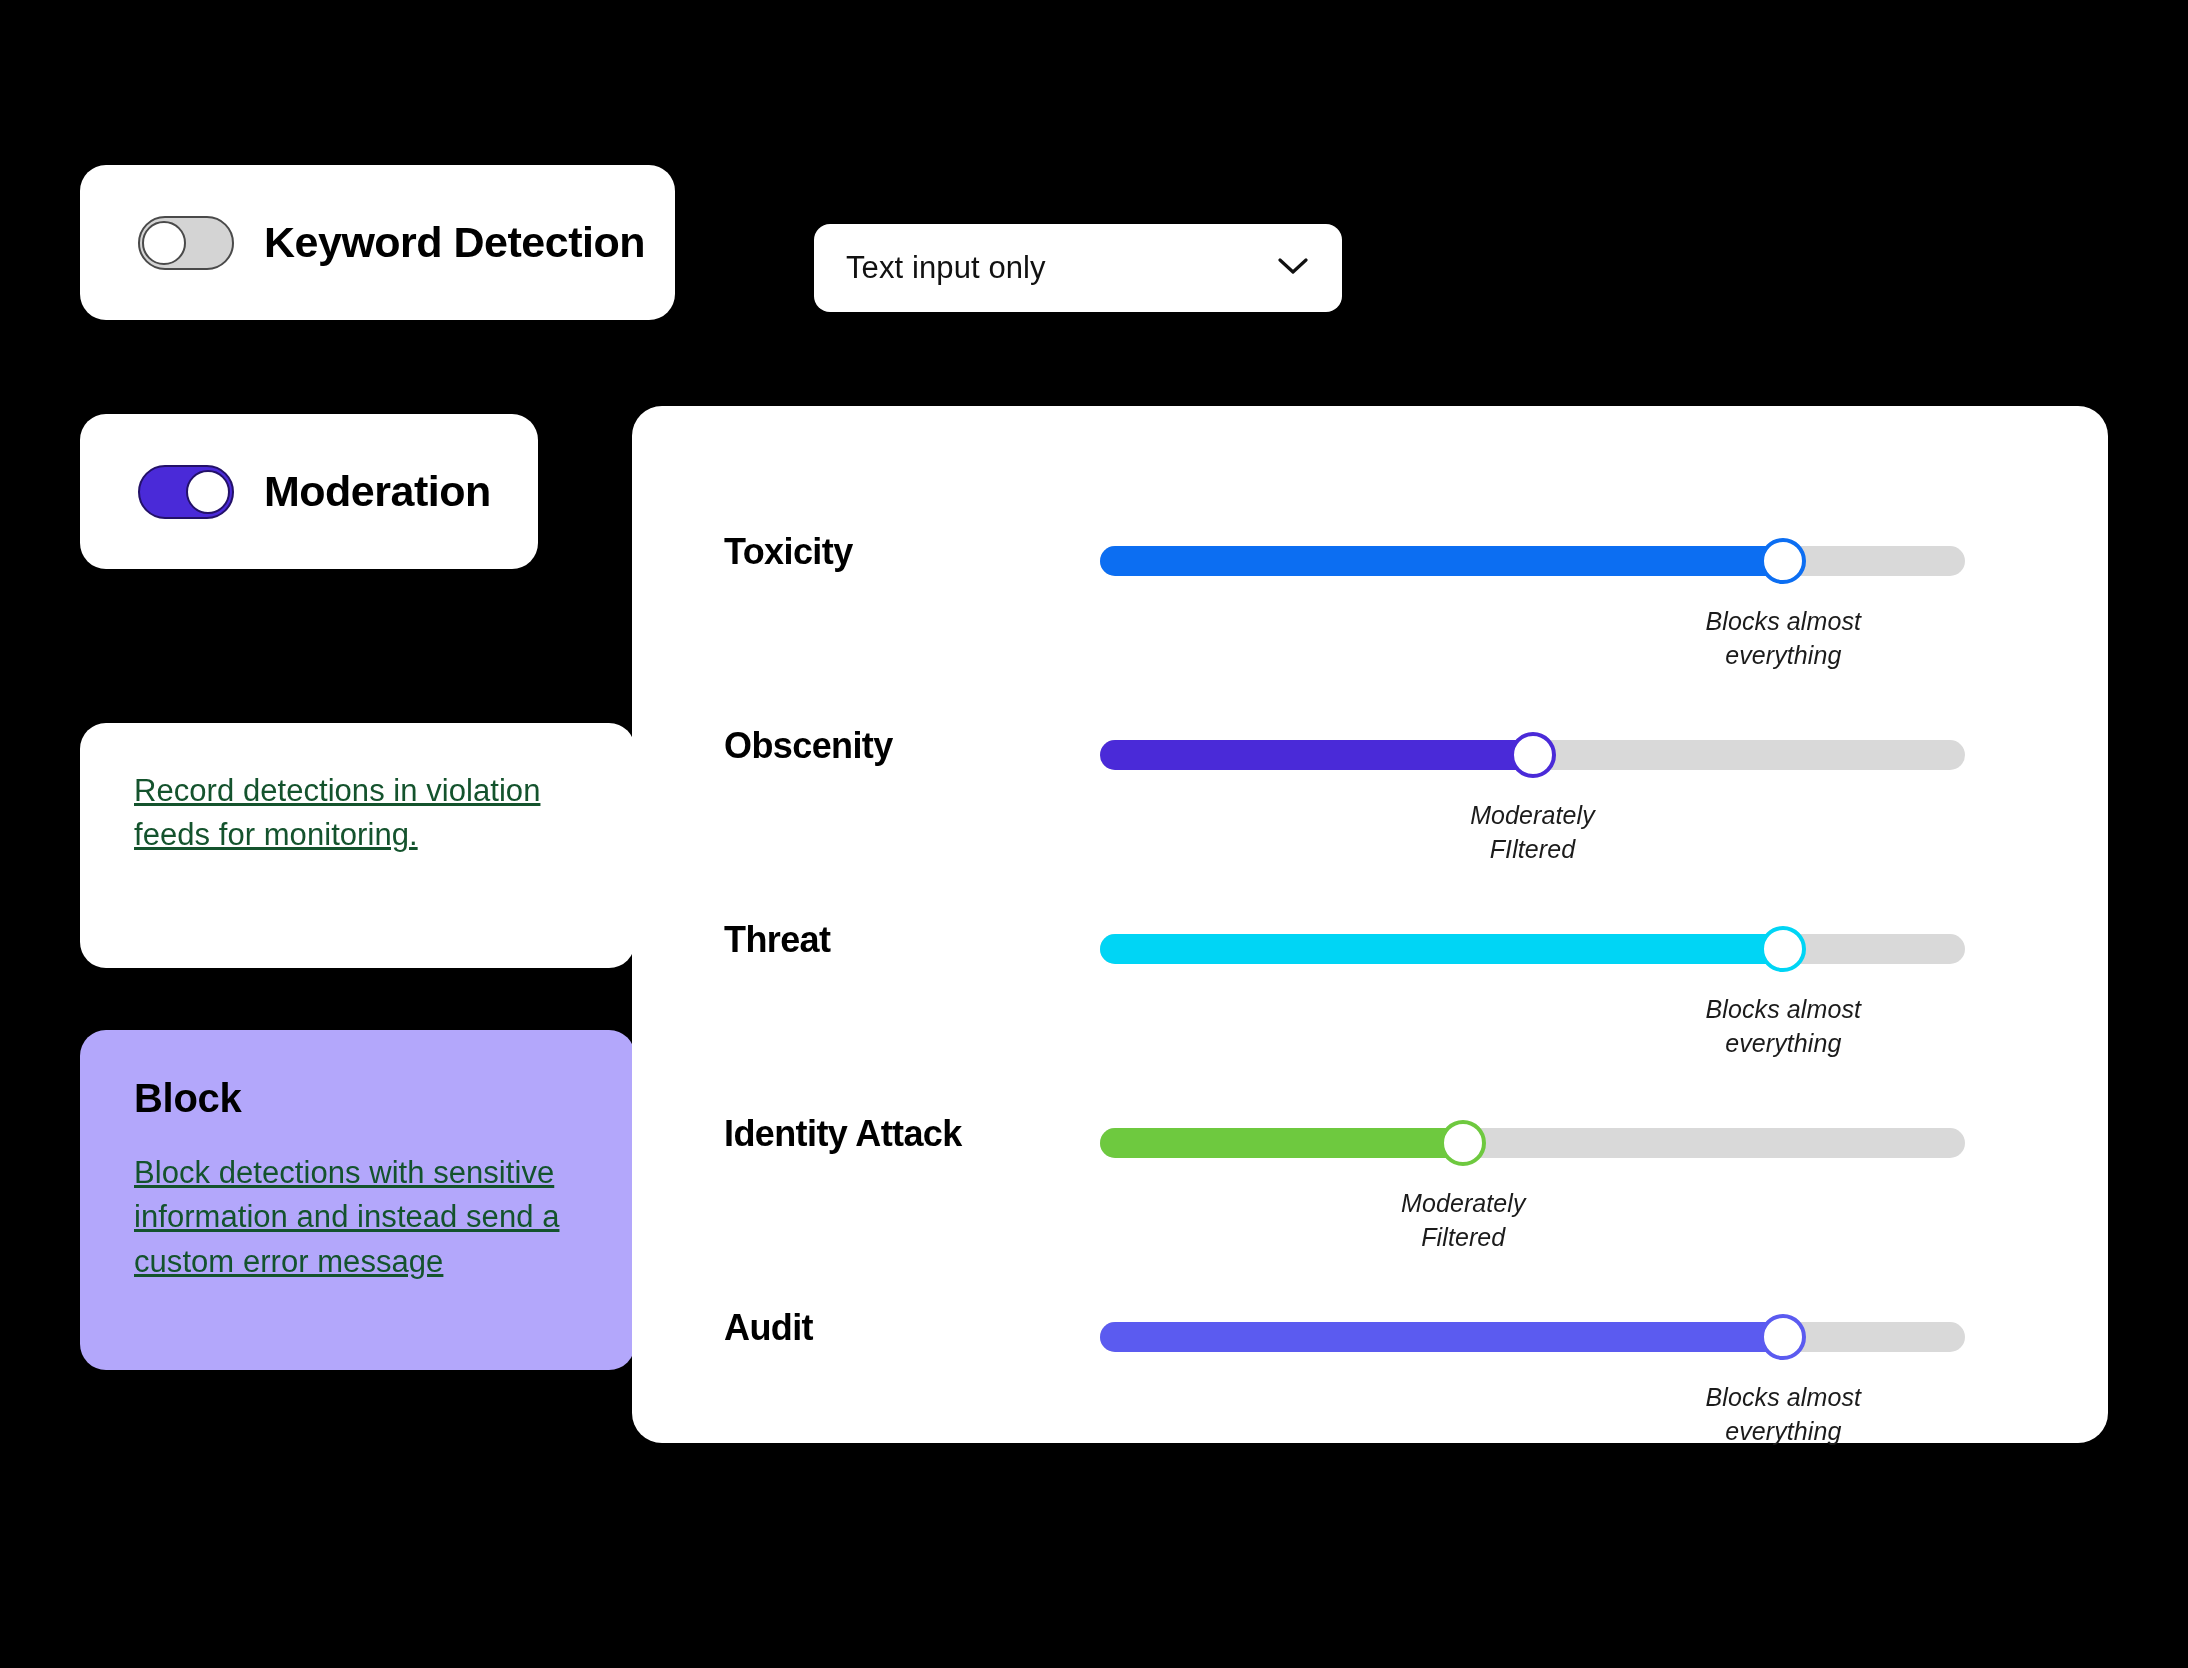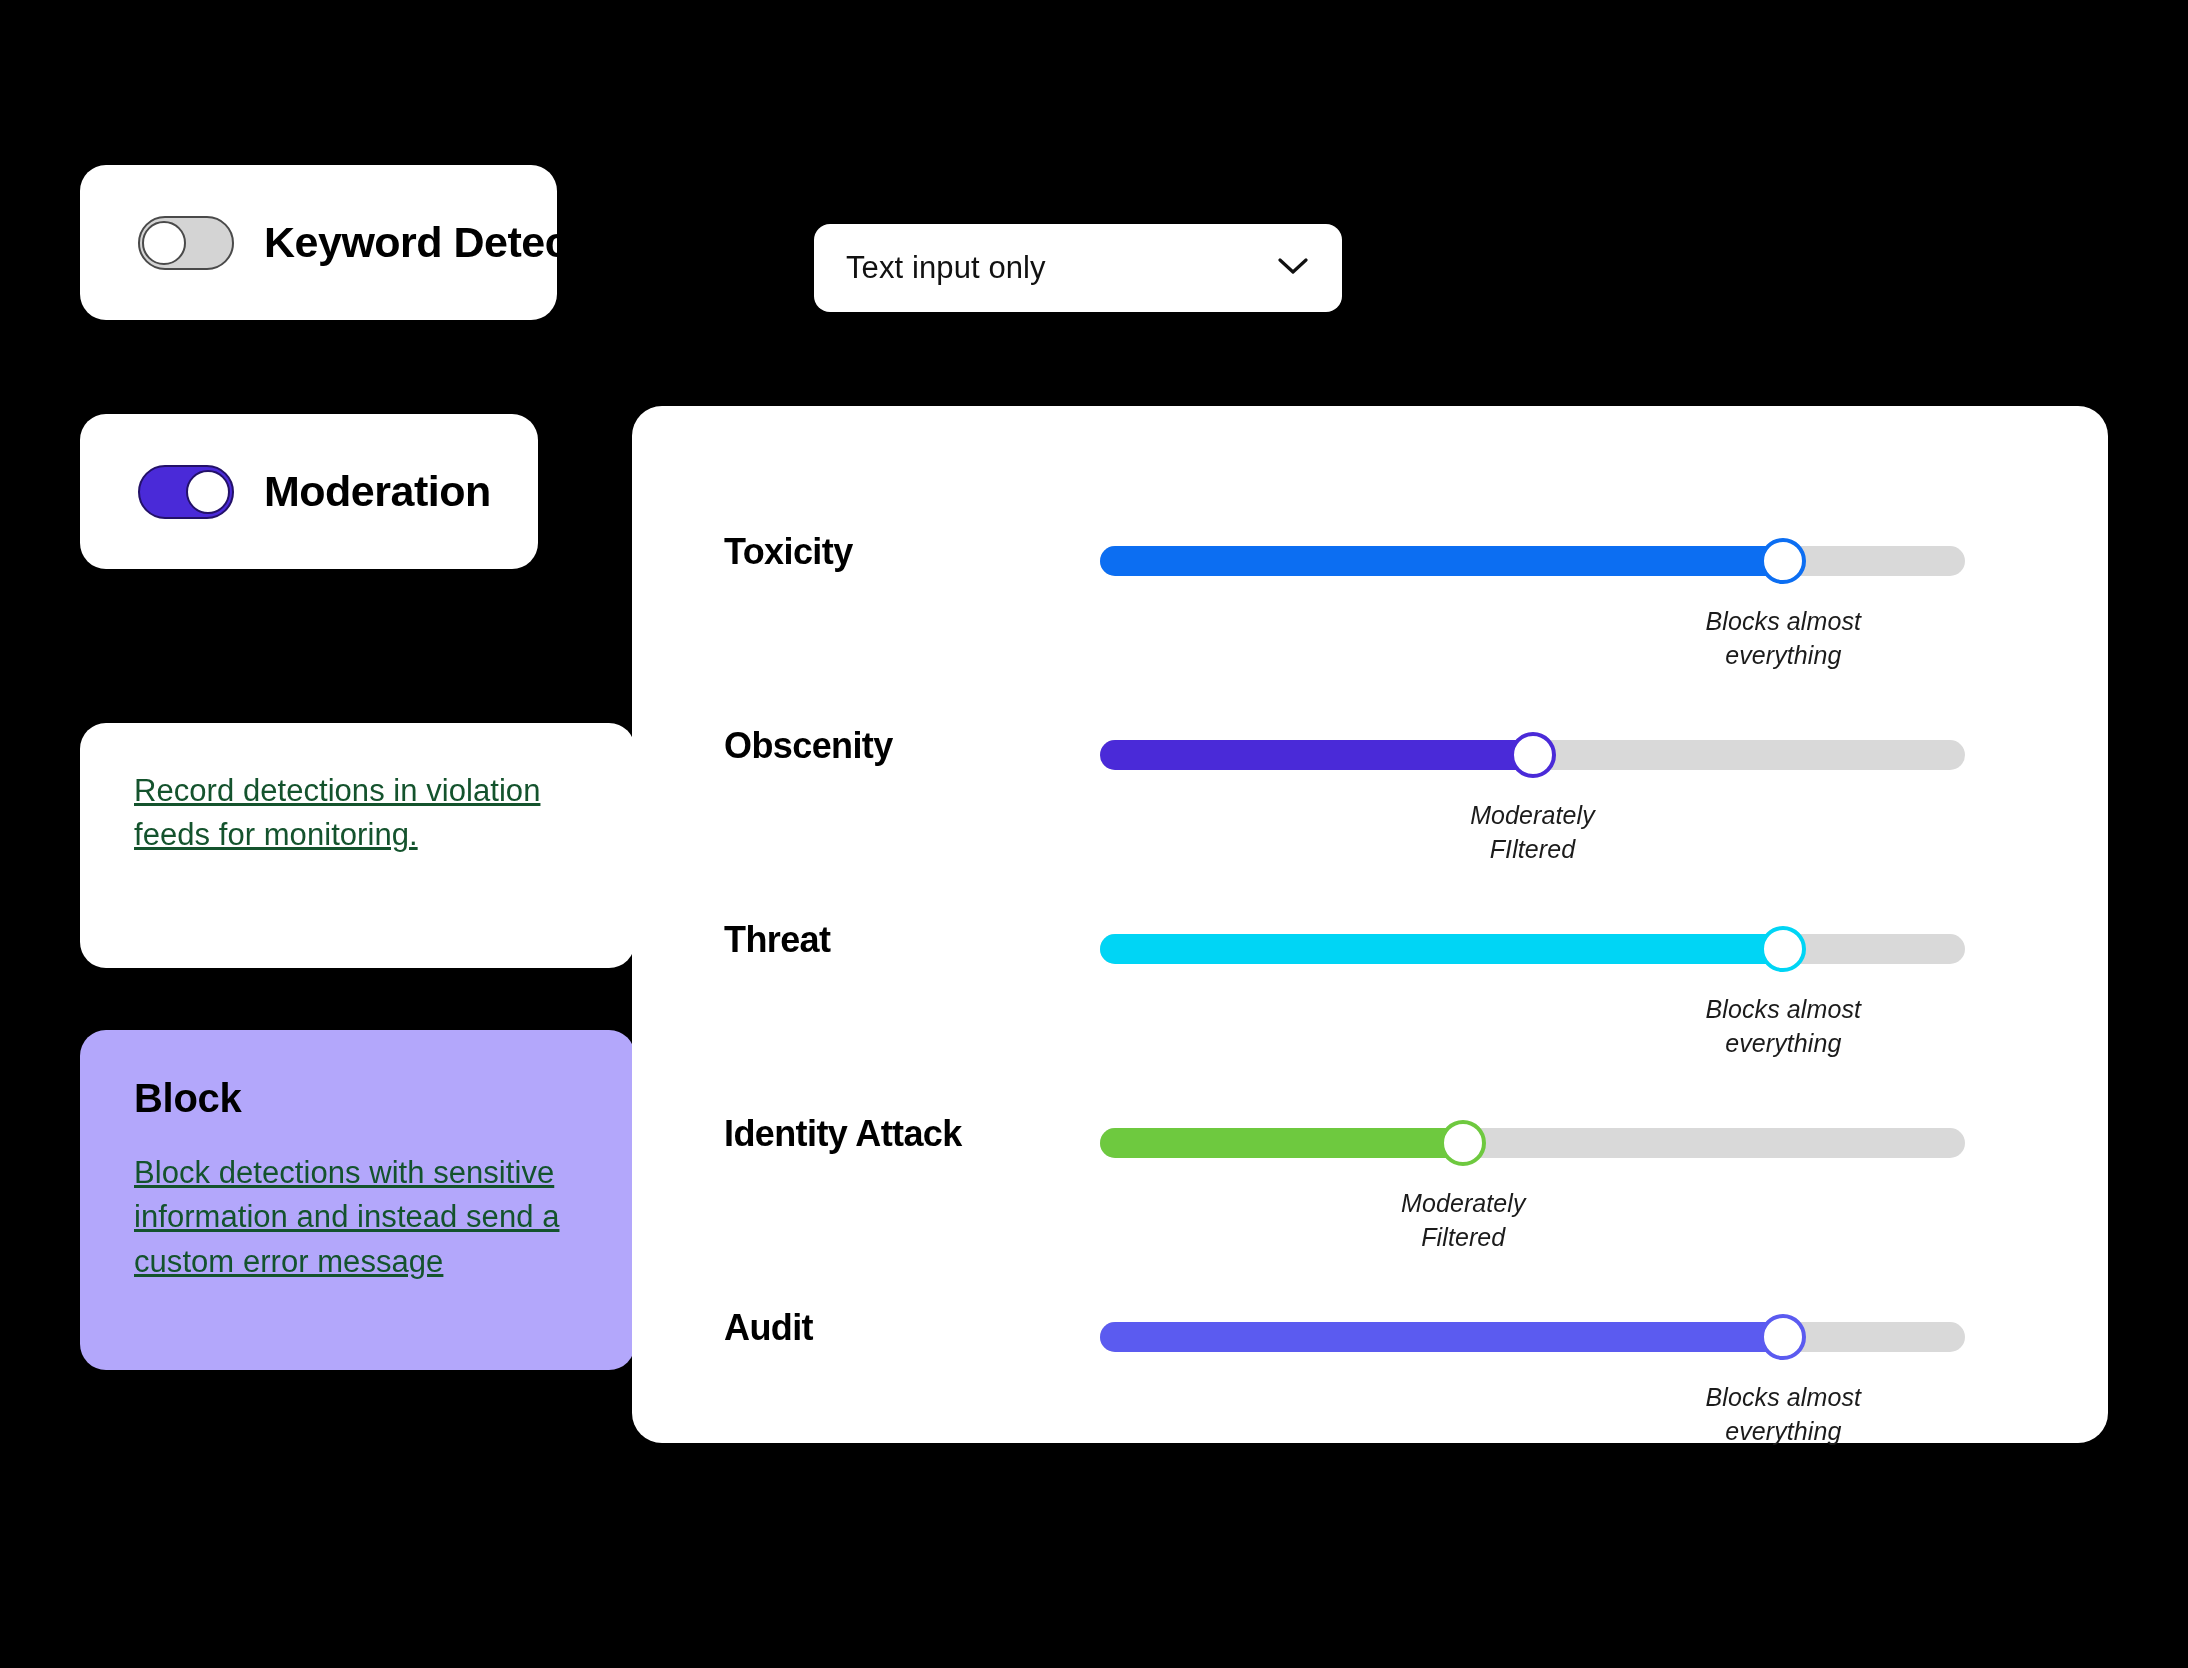--- a/index.html
+++ b/index.html
@@ -173,21 +173,21 @@
     text-align: center;
     width: 260px;
     transform: translateX(-50%);
     letter-spacing: 0.1px;
     font-style: italic;
   }
 </style>
 </head>
 <body>
 
-<div class="card toggle-card" style="left:80px; top:165px; width:477px; height:155px;">
+<div class="card toggle-card" style="left:80px; top:165px; width:595px; height:155px;">
   <div class="toggle off">
     <div class="knob"></div>
   </div>
   <div class="toggle-label">Keyword Detection</div>
 </div>
 
 <div class="dropdown" style="left:814px; top:224px; width:528px; height:88px;">
   <span class="dropdown-value">Text input only</span>
   <span>
     <svg class="chev" viewBox="0 0 30 17" fill="none" xmlns="http://www.w3.org/2000/svg" aria-hidden="true">

